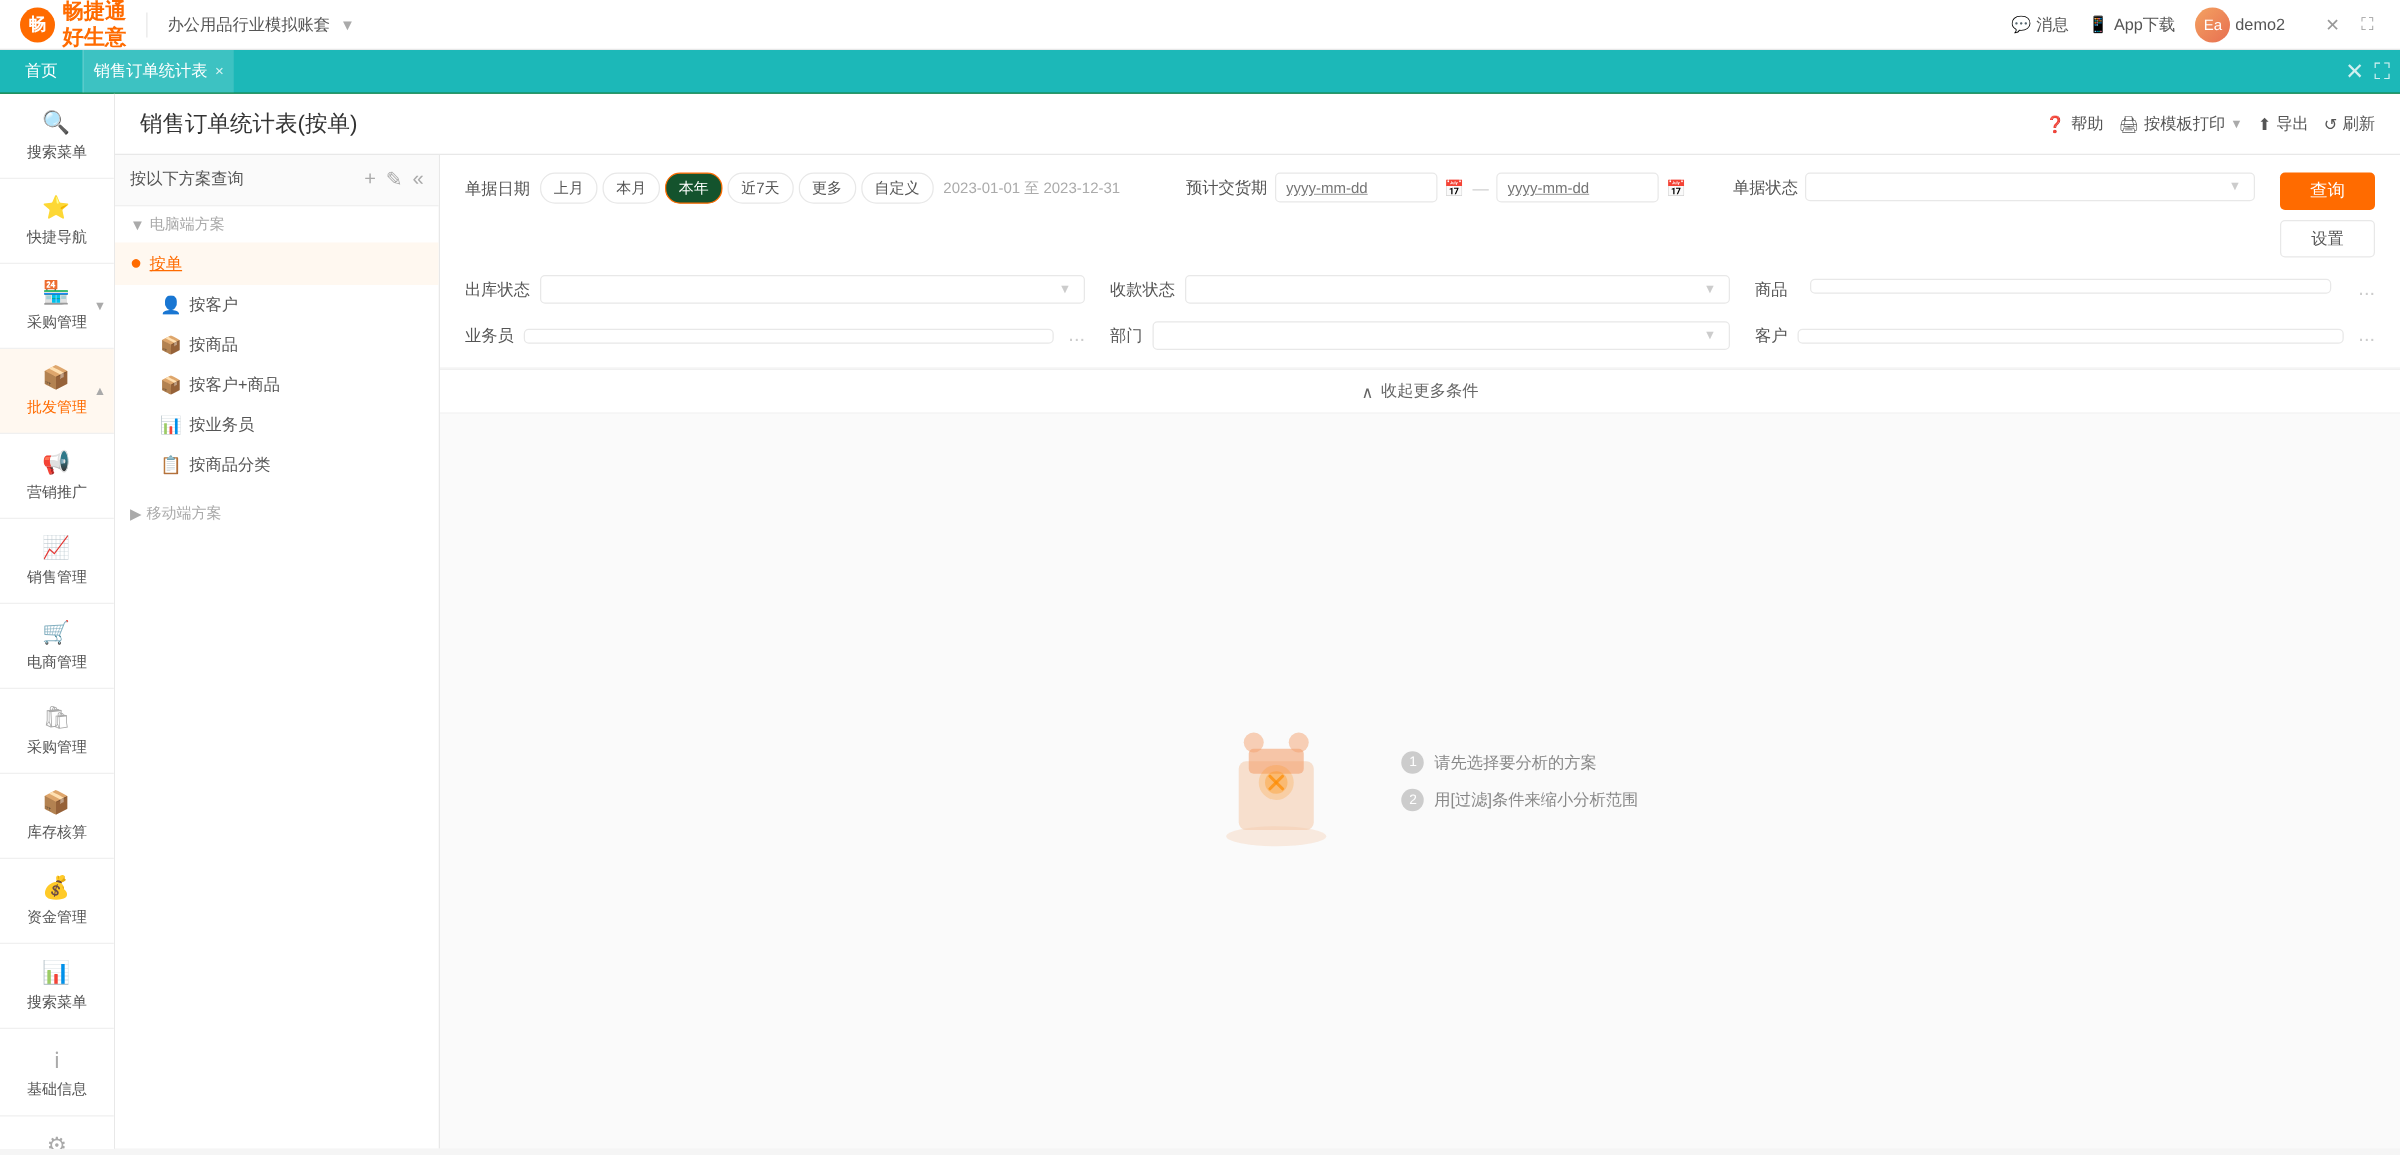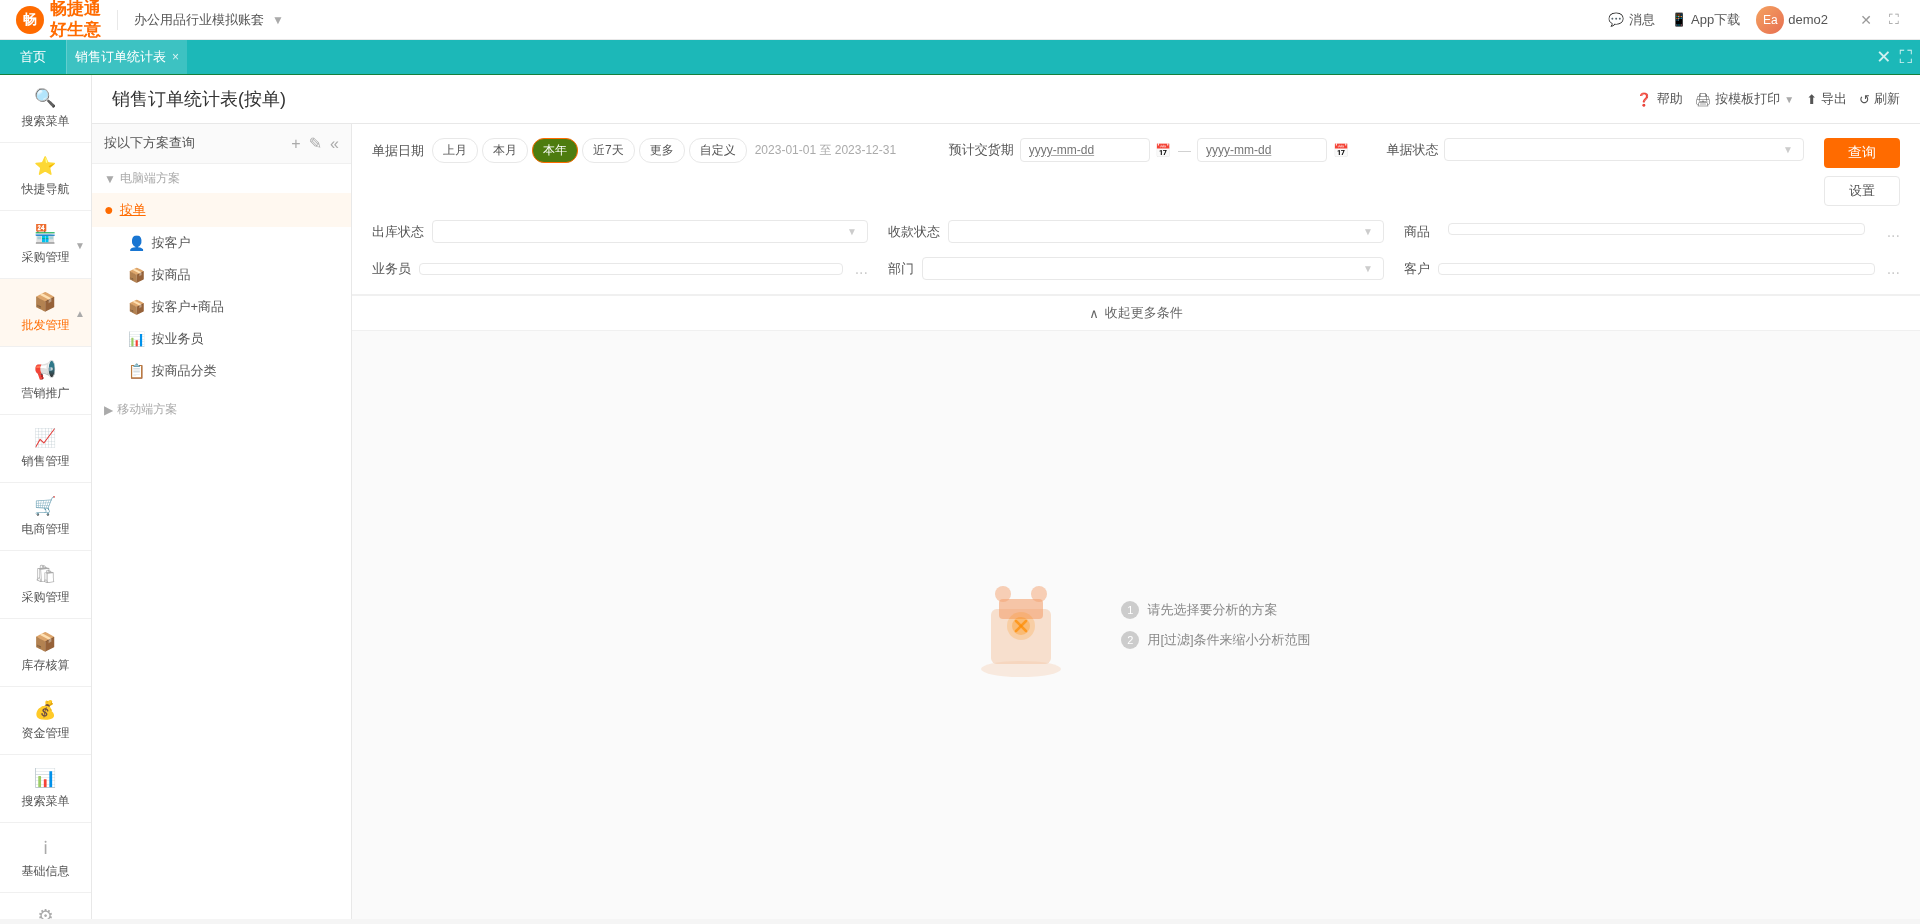--- a/index.html
+++ b/index.html
@@ -68,21 +68,21 @@
     .page-title { font-size: 18px; font-weight: normal; color: #333; }
     .page-actions { display: flex; align-items: center; gap: 12px; }
     .page-action-btn { display: flex; align-items: center; gap: 4px; color: #555; font-size: 13px; cursor: pointer; }
 
     
     .date-btn-group { display: flex; align-items: center; gap: 4px; }
     .date-btn {
       padding: 3px 10px; border-radius: 12px; font-size: 12px; cursor: pointer;
       border: 1px solid #e8e8e8; background: #fff; color: #555;
     }
-    .date-btn.active { background: #4d7c0f; color: #fff; border-color: #ff6b00; }
+    .date-btn.active { background: #14532d; color: #fff; border-color: #ff6b00; }
     .date-input {
       border: 1px solid #e8e8e8; border-radius: 4px; padding: 4px 8px;
       font-size: 12px; color: #aaa; width: 130px; outline: none; text-decoration: underline;
     }
     .date-sep { color: #ccc; }
 
     .filter-wide { min-width: 200px; }
 
     
     .action-btn-primary {

